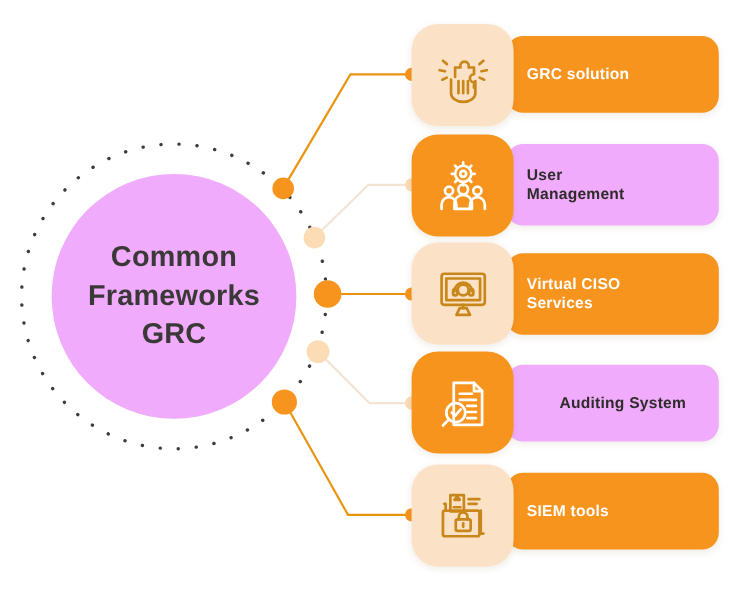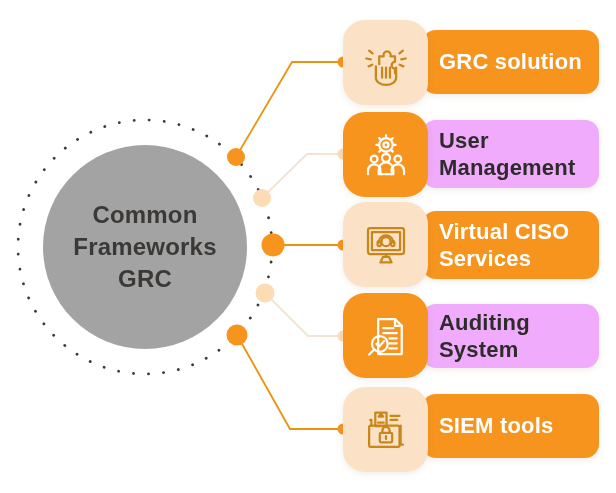--- a/index.html
+++ b/index.html
@@ -5,58 +5,58 @@
   html,body{margin:0;padding:0;background:#ffffff;}
   .stage{
     position:relative;width:616px;height:493px;background:#ffffff;overflow:hidden;
     font-family:"Liberation Sans", sans-serif;
   }
   .layer{position:absolute;left:0;top:0;width:616px;height:493px;}
 
   
   .center-circle{
     position:absolute;left:43px;top:145px;width:204px;height:204px;border-radius:50%;
-    background:#a3a3a3;display:flex;align-items:center;justify-content:center;
+    background:#f0abfc;display:flex;align-items:center;justify-content:center;
     text-align:center;z-index:3;
   }
   .center-title{
     font-weight:bold;font-size:24px;line-height:1.32;color:#3B3937;letter-spacing:.2px;
   }
 
   
   .row{position:absolute;z-index:4;}
   .tile{
     position:absolute;left:343px;width:85px;height:85px;border-radius:22px;
     display:flex;align-items:center;justify-content:center;z-index:2;
     box-shadow:0 2px 6px rgba(120,80,20,.10);
   }
   .bar{
     position:absolute;left:422px;width:177px;border-radius:14px;
     display:flex;align-items:center;z-index:1;
     box-shadow:0 2px 6px rgba(120,80,20,.10);
   }
   .bar .label{
-    padding-left:17px;font-size:22px;font-weight:bold;line-height:1.25;
+    padding-left:17px;font-size:13px;font-weight:bold;line-height:1.25;
     white-space:pre-line;letter-spacing:.2px;
   }
   .tile--peach{background:#FBE2C6;color:#C9871B;}
   .tile--orange{background:#F7941E;color:#ffffff;}
   .bar--orange{background:#F7941E;}
   .bar--orange .label{color:#ffffff;}
   .bar--peach{background:#f0abfc;}
   .bar--peach .label{color:#2E2C2A;}
 
   .tile svg{width:54px;height:54px;display:block;}
   .icon-stroke{fill:none;stroke:currentColor;stroke-width:2;stroke-linecap:round;stroke-linejoin:round;}
 
   
   .row-1 .tile{top:20px;}  .row-1 .bar{top:30px;height:64px;}
   .row-2 .tile{top:112px;} .row-2 .bar{top:120px;height:68px;}
   .row-3 .tile{top:202px;} .row-3 .bar{top:211px;height:68px;}
-  .row-4 .tile{top:293px;} .row-4 .bar{top:304px;height:64px;}
+  .row-4 .tile{top:293px;} .row-4 .bar{top:304px;height:64px;justify-content:center;}
   .row-5 .tile{top:387px;} .row-5 .bar{top:394px;height:64px;}
 </style>
 </head>
 <body>
 
 <div class="stage">
 
   <svg class="layer" viewBox="0 0 616 493" aria-hidden="true">
     <circle cx="145" cy="247" r="127" fill="none" stroke="#3C3C3C" stroke-width="2.8" stroke-linecap="round" stroke-dasharray="0.1 14.96"></circle>
 

